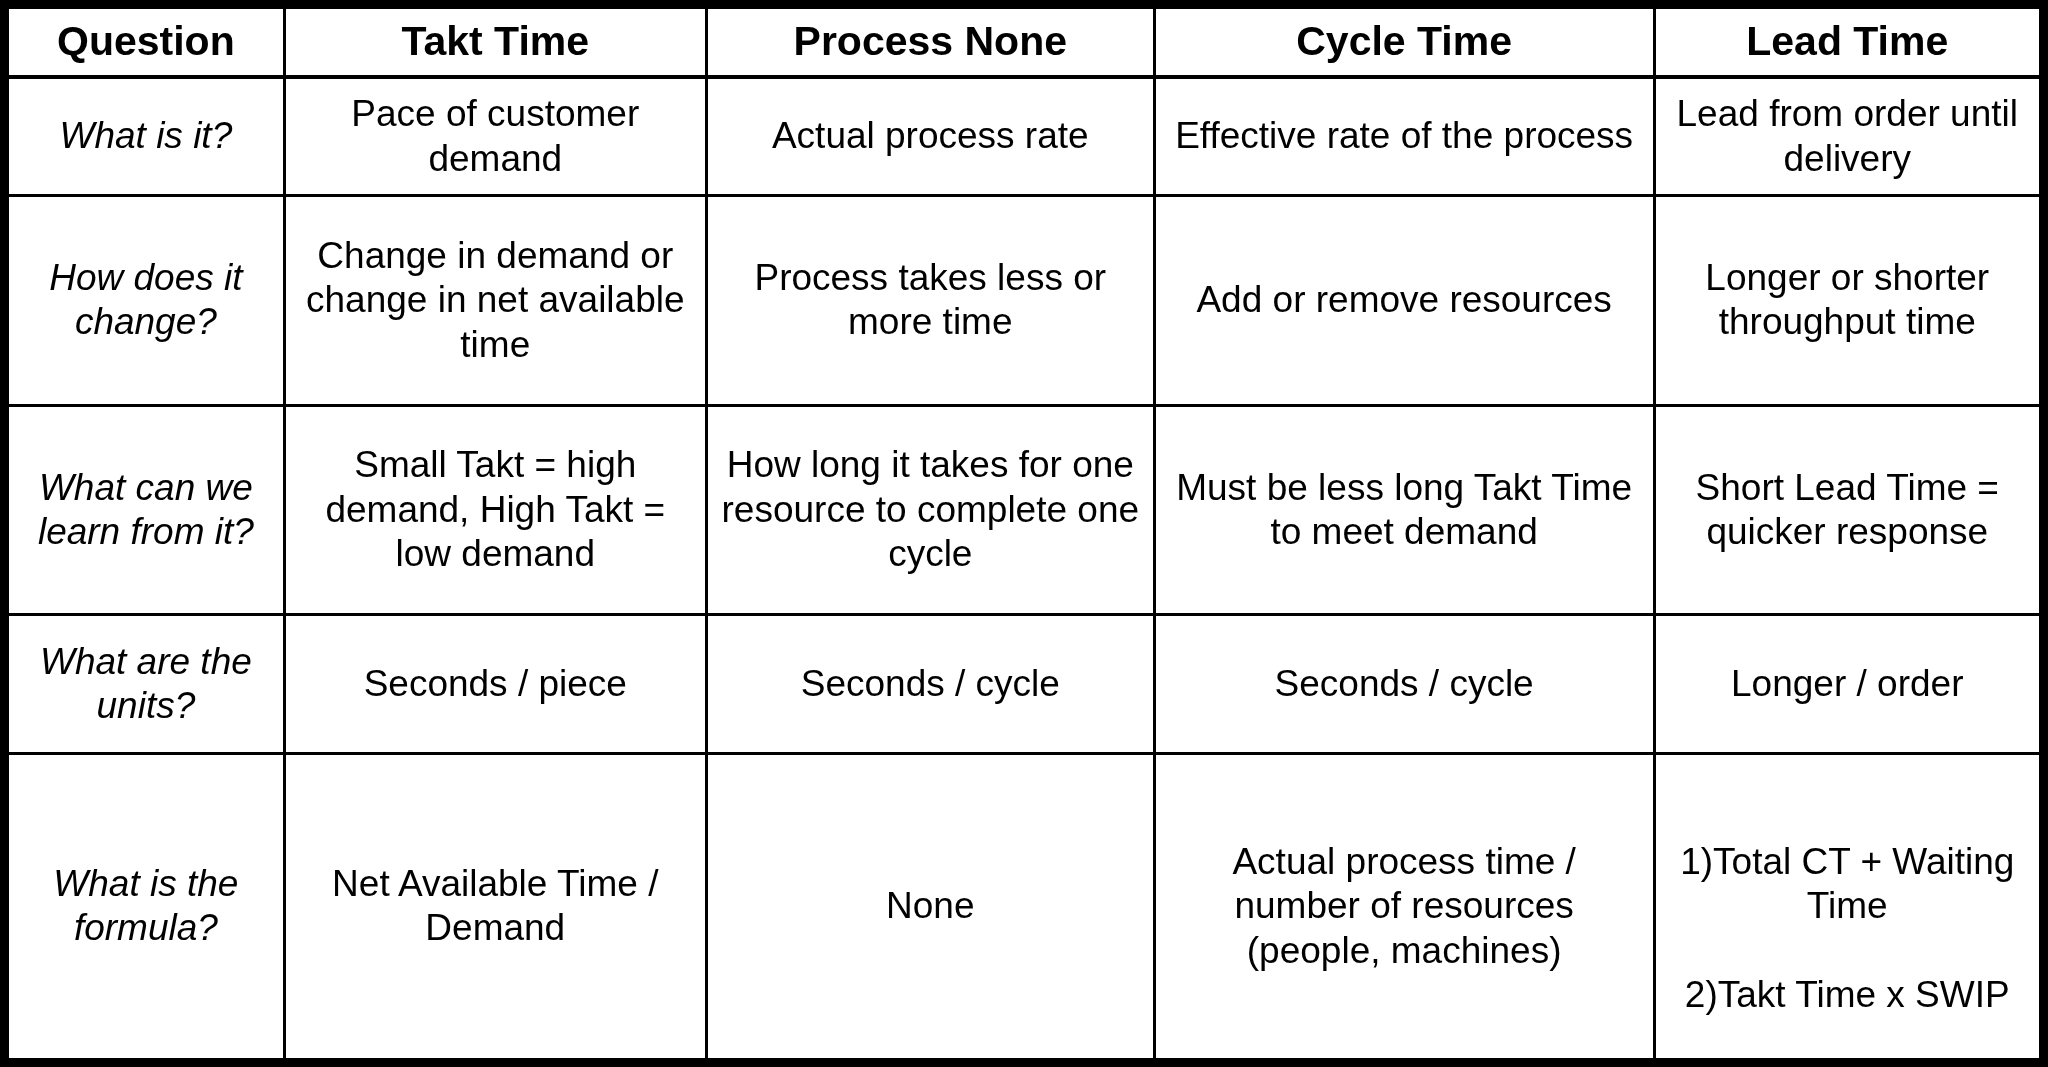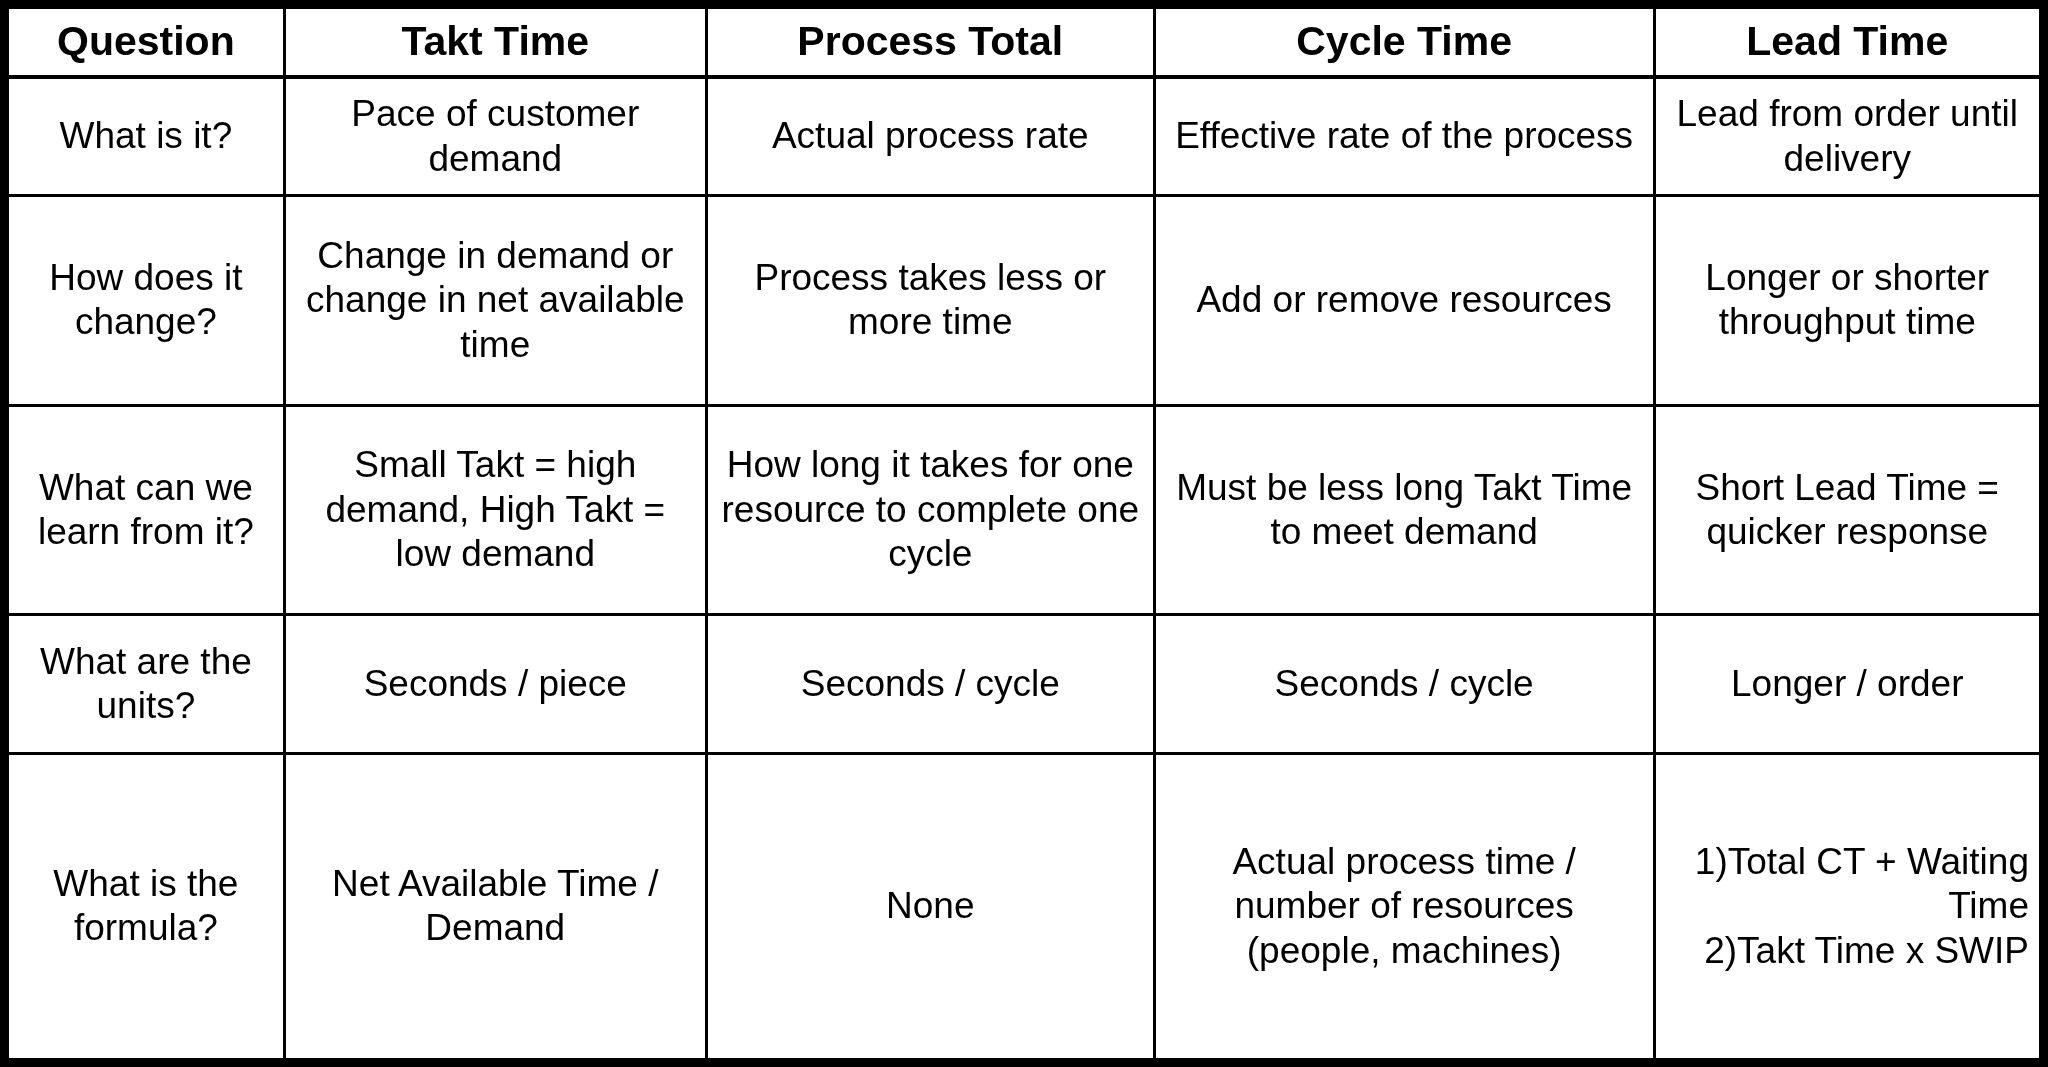--- a/index.html
+++ b/index.html
@@ -52,20 +52,21 @@
 
   table.comparison-table thead th {
     font-weight: 700;
     font-size: 41px;
     height: 62px;
     padding: 2px 8px;
     border-bottom: 4px solid #000000;
   }
 
   table.comparison-table tbody td.q-cell {
+    font-style: italic;
     font-size: 37px;
   }
 
   
   tr.row-what-is-it      td { height: 92px; }
   tr.row-how-change      td { height: 172px; }
   tr.row-where-measured  td { height: 172px; }
   tr.row-what-learn      td { height: 172px; }
   tr.row-units           td { height: 110px; }
   tr.row-formula         td { height: 256px; }
@@ -74,22 +75,23 @@
   ol.formula-list {
     margin: 0;
     padding: 0;
     list-style: none;
     text-align: center;
   }
   ol.formula-list li {
     display: block;
     position: relative;
     padding-left: 0;
-    text-align: right;
+    text-align: center;
     line-height: 1.20;
+    margin-top: 44px;
   }
   ol.formula-list li .marker {
     display: inline-block;
   }
   ol.formula-list li .txt {
     display: inline;
   }
 </style>
 </head>
 <body>
@@ -100,21 +102,21 @@
       <col class="c-question">
       <col class="c-takt">
       <col class="c-process">
       <col class="c-cycle">
       <col class="c-lead">
     </colgroup>
     <thead>
       <tr>
         <th>Question</th>
         <th>Takt Time</th>
-        <th>Process Total</th>
+        <th>Process None</th>
         <th>Cycle Time</th>
         <th>Lead Time</th>
       </tr>
     </thead>
     <tbody>
 
       <tr class="row-what-is-it">
         <td class="q-cell">What is it?</td>
         <td>Pace of customer demand</td>
         <td>Actual process rate</td>

